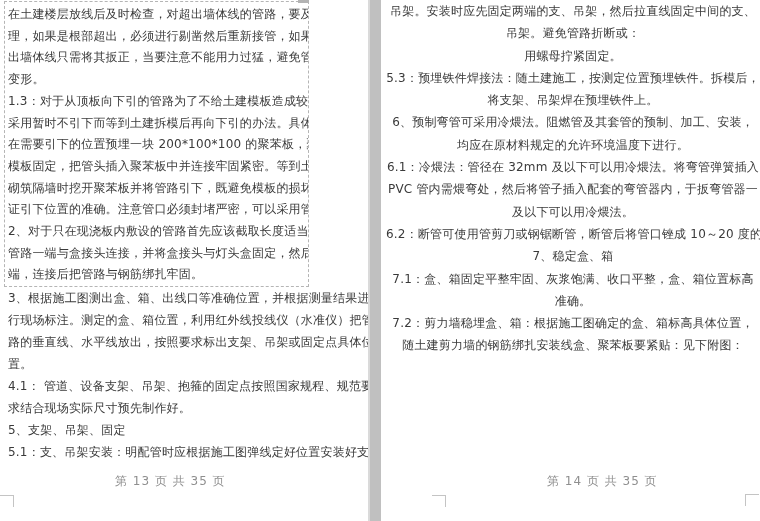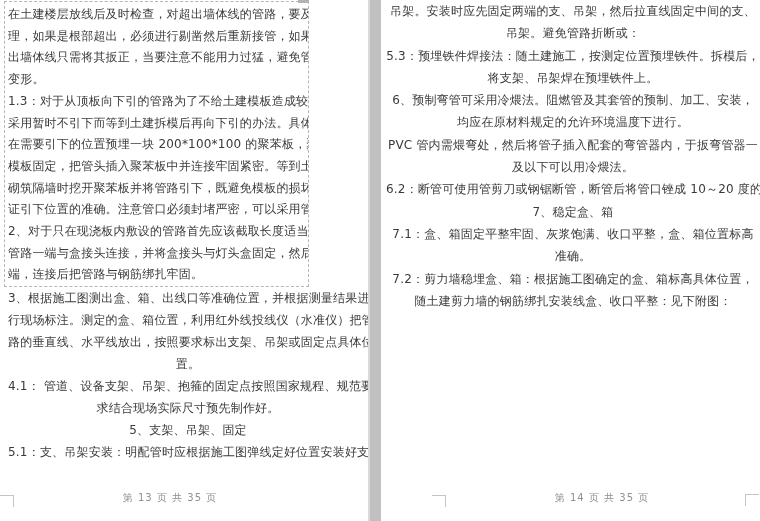--- a/index.html
+++ b/index.html
@@ -68,37 +68,36 @@
   }
 
   .body-text {
     position: absolute;
     overflow: hidden;
   }
   .body-left {
     left: 8px;
     top: 287px;
     width: 360px;
-    text-align: center;
   }
   .body-left .tline { line-height: 22px; }
 
   .body-right {
     left: 5px;
     top: 0;
     width: 374px;
   }
   .body-right .tline { line-height: 22.3px; text-align: center; }
 
   .page-footer {
     position: absolute;
-    top: 491px;
+    top: 473px;
     width: 110px;
     text-align: center;
-    font-size: 10px;
+    font-size: 12px;
     color: #8f8f8f;
     letter-spacing: 1px;
     white-space: nowrap;
   }
   .footer-left  { left: 115px; }
   .footer-right { left: 166px; text-align: center; }
 
   .corner-mark {
     position: absolute;
     width: 13px;
@@ -155,31 +154,33 @@
     <div class="page-footer footer-left">第 13 页 共 35 页</div>
     <div class="corner-mark mark-left-bl"></div>
   </section>
 
   <div class="page-gap"></div>
 
   <section class="page page-right">
     <div class="body-text body-right">
         <div class="tline">吊架。安装时应先固定两端的支、吊架，然后拉直线固定中间的支、</div>
         <div class="tline">吊架。避免管路折断或：</div>
+        <div class="tline">用螺母拧紧固定。</div>
         <div class="tline">5.3：预埋铁件焊接法：随土建施工，按测定位置预埋铁件。拆模后，</div>
         <div class="tline">将支架、吊架焊在预埋铁件上。</div>
         <div class="tline">6、预制弯管可采用冷煨法。阻燃管及其套管的预制、加工、安装，</div>
         <div class="tline">均应在原材料规定的允许环境温度下进行。</div>
+        <div class="tline">6.1：冷煨法：管径在 32mm 及以下可以用冷煨法。将弯管弹簧插入</div>
         <div class="tline">PVC 管内需煨弯处，然后将管子插入配套的弯管器内，于扳弯管器一</div>
         <div class="tline">及以下可以用冷煨法。</div>
         <div class="tline">6.2：断管可使用管剪刀或钢锯断管，断管后将管口锉成 10～20 度的</div>
         <div class="tline">7、稳定盒、箱</div>
         <div class="tline">7.1：盒、箱固定平整牢固、灰浆饱满、收口平整，盒、箱位置标高</div>
         <div class="tline">准确。</div>
         <div class="tline">7.2：剪力墙稳埋盒、箱：根据施工图确定的盒、箱标高具体位置，</div>
-        <div class="tline">随土建剪力墙的钢筋绑扎安装线盒、收口平整：见下附图：</div>
+        <div class="tline">随土建剪力墙的钢筋绑扎安装线盒、聚苯板要紧贴：见下附图：</div>
       </div>
     <div class="page-footer footer-right">第 14 页 共 35 页</div>
     <div class="corner-mark mark-right-bl"></div>
     <div class="corner-mark mark-right-br"></div>
   </section>
 
 </div>
 
 </body></html>

